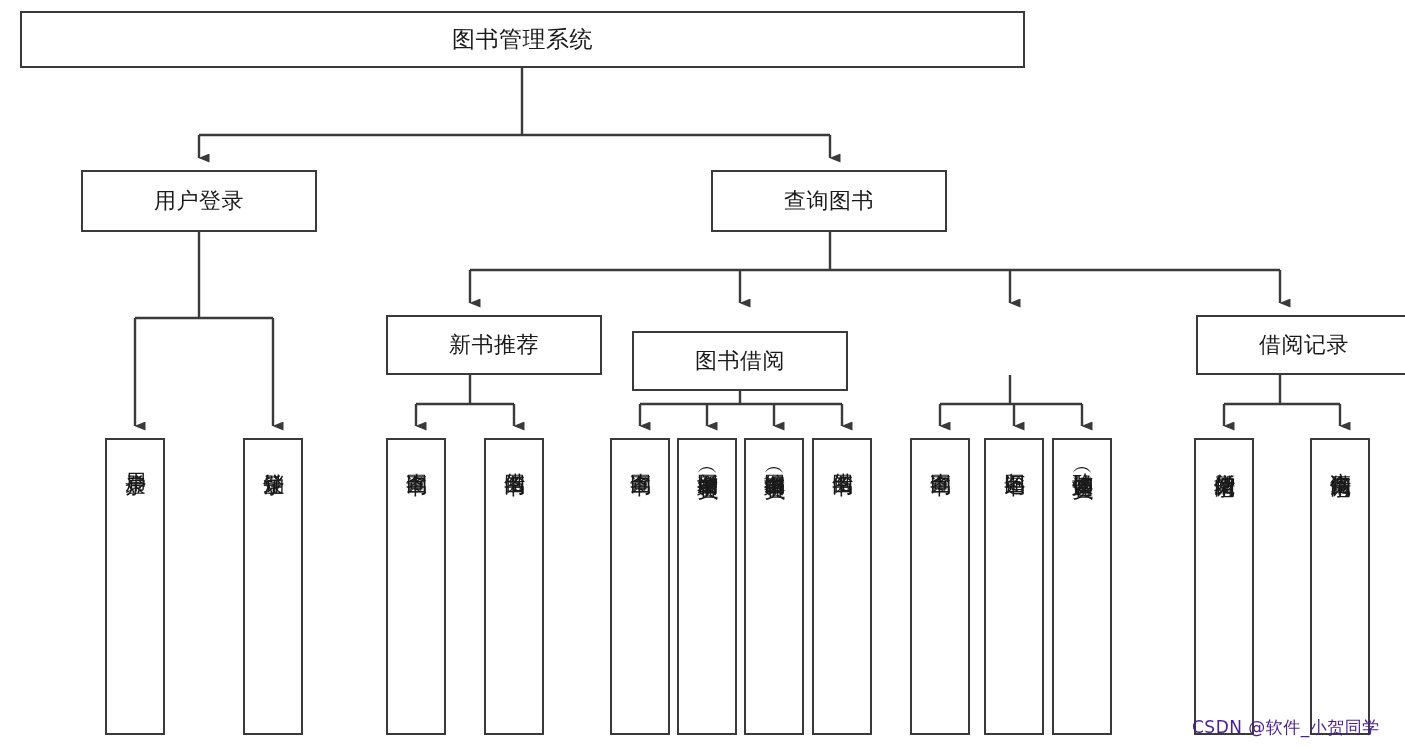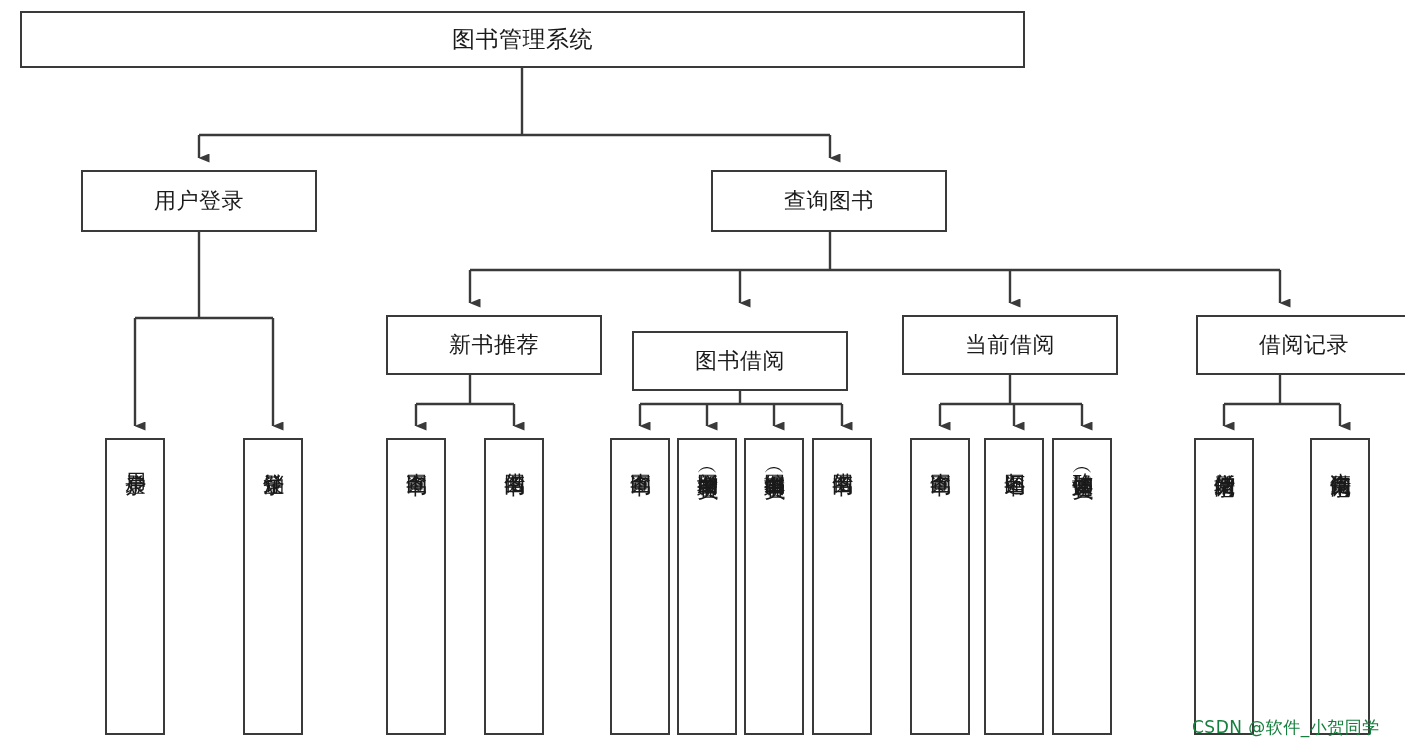--- a/index.html
+++ b/index.html
@@ -55,21 +55,21 @@
     line-height: 1.30;
     letter-spacing: 1px;
     white-space: nowrap;
   }
   .node.root .label { font-size: 23px; }
   .watermark {
     position: absolute;
     left: 1192px;
     top: 716px;
     font-size: 17px;
-    color: #15803d;
+    color: #4c1d95;
     white-space: nowrap;
     letter-spacing: 0.5px;
     pointer-events: none;
   }
 </style>
 </head>
 <body>
 
 <div id="diagram-root">
 
@@ -146,23 +146,20 @@
   <div class="node" style="left:711px; top:170px; width:236px; height:62px;">
     <span class="label">查询图书</span>
   </div>
 
   <div class="node" style="left:362px; top:315px; width:216px; height:60px;margin-left:24px;">
     <span class="label">新书推荐</span>
   </div>
   <div class="node" style="left:632px; top:331px; width:216px; height:60px;">
     <span class="label">图书借阅</span>
   </div>
-  <div class="node" style="left:902px; top:315px; width:216px; height:60px;">
-    <span class="label">当前借阅</span>
-  </div>
   <div class="node" style="left:1172px; top:315px; width:216px; height:60px;margin-left:24px;">
     <span class="label">借阅记录</span>
   </div>
 
   <div class="node leaf" style="left:105px; top:438px; width:60px; height:297px;">
     <span class="label">用户登录</span>
   </div>
   <div class="node leaf" style="left:243px; top:438px; width:60px; height:297px;">
     <span class="label">注销登录</span>
   </div>

